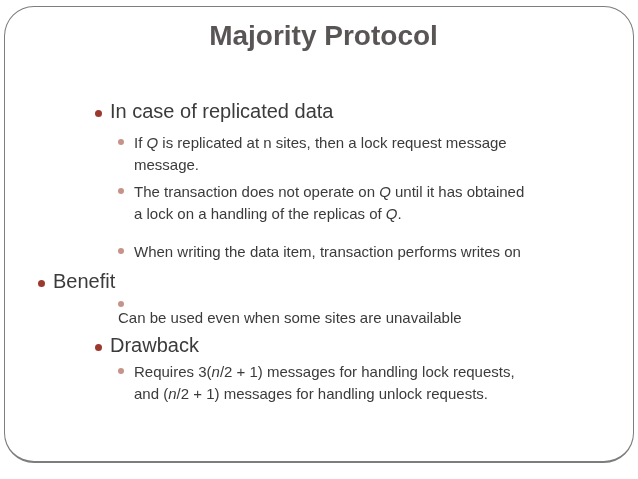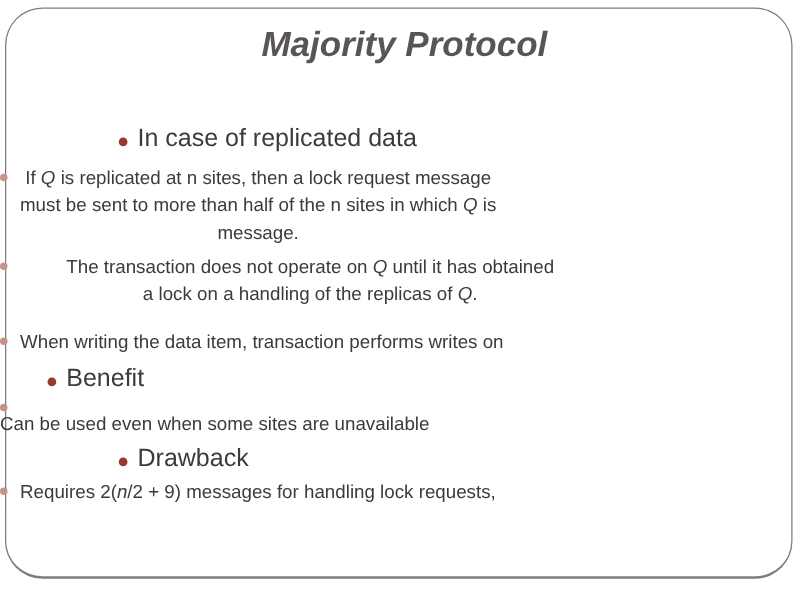--- a/index.html
+++ b/index.html
@@ -30,40 +30,39 @@
     top: 18px;
     left: 9px;
     right: 0;
     margin: 0;
     text-align: center;
     font-size: 28px;
     line-height: 36px;
     font-weight: 700;
     letter-spacing: 0;
     color: var(--title, #5a5555);
-    font-style: italic;
   }
   .content {
     position: absolute;
     left: 0;
     top: 99px;
     width: 638px;
   }
   .item {
     display: flex;
     align-items: flex-start;
     color: var(--text, #3b3b3b);
-    text-align: center;
   }
   .item.l1 {
     padding-left: 95px;
     font-size: 20px;
     line-height: 24px;
   }
   .item.l2 {
+    padding-left: 118px;
     font-size: 15px;
     line-height: 22px;
   }
   .l1 > .dot {
     flex: 0 0 7px;
     width: 7px;
     height: 7px;
     border-radius: 50%;
     background: var(--bullet-l1, #9c392e);
     margin-top: 11px;
@@ -79,21 +78,21 @@
     margin-right: 10px;
   }
   .line {
     white-space: nowrap;
   }
   .line i {
     font-style: italic;
   }
   
   .content .item:nth-child(2) { margin-top: 9px; }
-  .content .item:nth-child(3) { margin-top: 5px; gap: 37px; }
+  .content .item:nth-child(3) { margin-top: 5px; }
   .content .item:nth-child(4) { margin-top: 16px; }
   .content .item:nth-child(5) { margin-top: 6px; padding-left: 38px; }
   .content .item:nth-child(6) { margin-top: 1px; flex-direction: column; }
   .content .item:nth-child(7) { margin-top: 4px; }
   .content .item:nth-child(8) { margin-top: 4px; }
 </style>
 </head>
 <body>
 
 <div class="frame"></div>
@@ -104,21 +103,20 @@
     <div class="item l1">
       <span class="dot"></span>
       <div class="txt">
         <div class="line"><span>In case of replicated data</span></div>
       </div>
     </div>
     <div class="item l2">
       <span class="dot"></span>
       <div class="txt">
         <div class="line"><span>If </span><i>Q</i><span> is replicated at n sites, then a lock request message</span></div>
-        <div class="line"><span>must be sent to more than half of the n sites in which </span><i>Q</i><span> is</span></div>
         <div class="line"><span>message.</span></div>
       </div>
     </div>
     <div class="item l2">
       <span class="dot"></span>
       <div class="txt">
         <div class="line"><span>The transaction does not operate on </span><i>Q</i><span> until it has obtained</span></div>
         <div class="line"><span>a lock on a handling of the replicas of </span><i>Q</i><span>.</span></div>
       </div>
     </div>
@@ -142,16 +140,17 @@
     </div>
     <div class="item l1">
       <span class="dot"></span>
       <div class="txt">
         <div class="line"><span>Drawback</span></div>
       </div>
     </div>
     <div class="item l2">
       <span class="dot"></span>
       <div class="txt">
-        <div class="line"><span>Requires 2(</span><i>n</i><span>/2 + 9) messages for handling lock requests,</span></div>
+        <div class="line"><span>Requires 3(</span><i>n</i><span>/2 + 1) messages for handling lock requests,</span></div>
+        <div class="line"><span>and (</span><i>n</i><span>/2 + 1) messages for handling unlock requests.</span></div>
       </div>
     </div>
   </div>
 
 </body></html>

